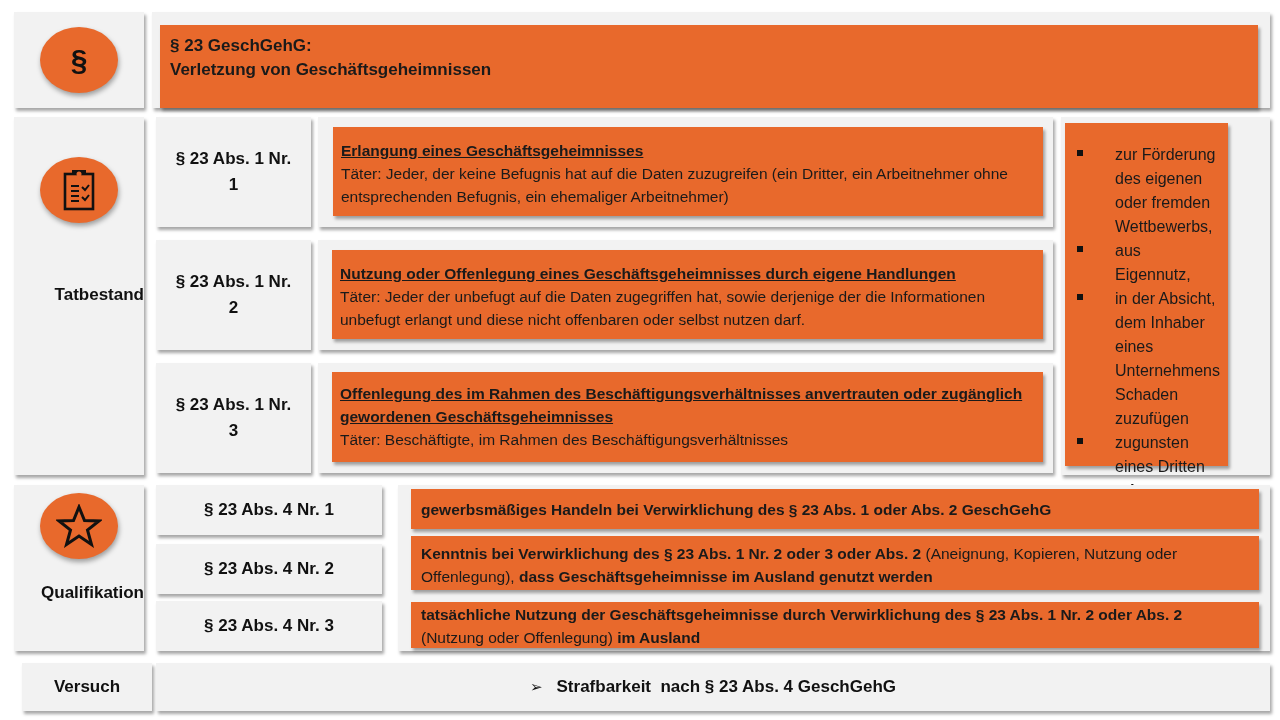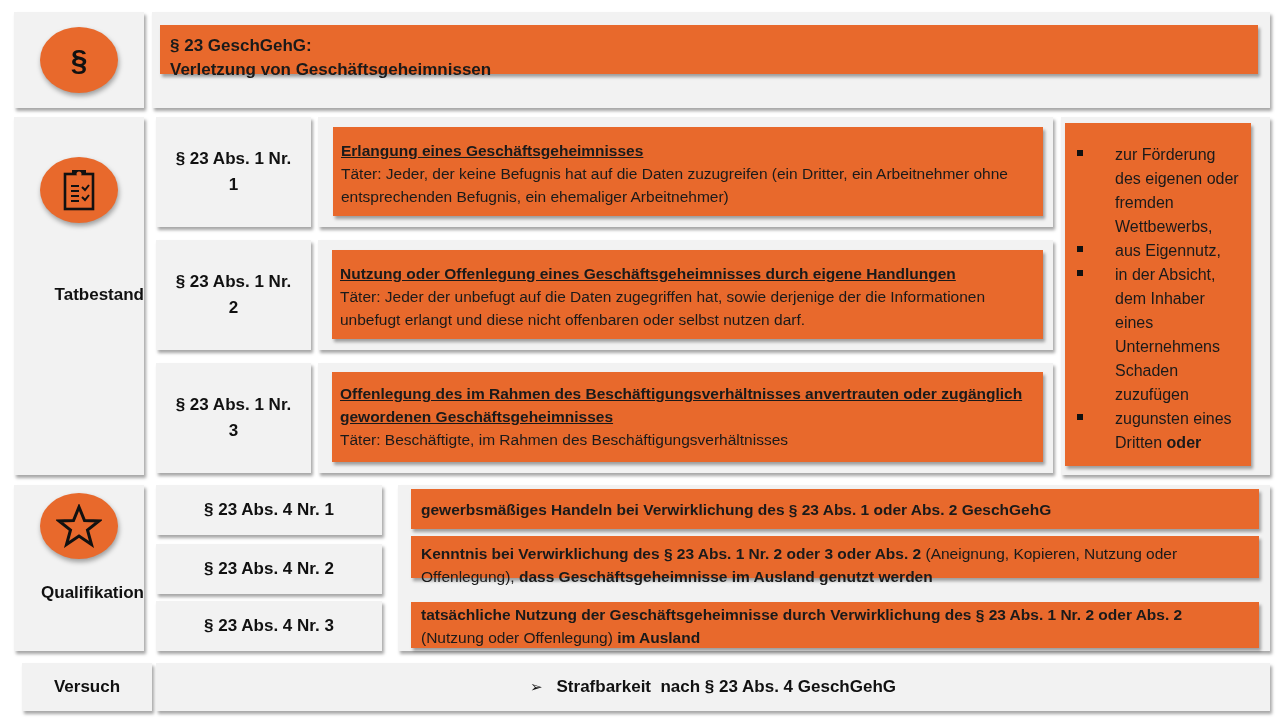--- a/index.html
+++ b/index.html
@@ -22,21 +22,21 @@
   .bul { display:inline-block; width:6px; height:6px; background:#111; margin-right:32px; vertical-align:middle; position:relative; top:-2px; }
 </style>
 </head>
 <body>
 
 <div class="box" style="left:14px; top:12px; width:130px; height:96px;"></div>
 <div class="circle" style="left:40px; top:27px;">
   <span style="font-weight:bold; font-size:30px; color:#111;">§</span>
 </div>
 <div class="box" style="left:152px; top:12px; width:1118px; height:96px;"></div>
-<div class="orange" style="left:160px; top:25px; width:1098px; height:49px; padding:9px 10px; font-weight:bold; font-size:17px; line-height:24px;">
+<div class="orange" style="left:160px; top:25px; width:1098px; height:83px; padding:9px 10px; font-weight:bold; font-size:17px; line-height:24px;">
   <div>§ 23 GeschGehG:</div>
   <div>Verletzung von Geschäftsgeheimnissen</div>
 </div>
 
 <div class="box" style="left:14px; top:117px; width:130px; height:358px;"></div>
 <div class="circle" style="left:40px; top:157px;">
   <svg width="34" height="42" viewBox="0 0 34 42">
     <rect x="3" y="5" width="28" height="35" fill="none" stroke="#111" stroke-width="2.6"></rect>
     <path d="M11 5 V2 H23 V5" fill="#111" stroke="#111" stroke-width="2"></path>
     <circle cx="17" cy="5" r="2.5" fill="#e8692c"></circle>
@@ -74,21 +74,21 @@
   <span>§ 23 Abs. 1 Nr.</span>
   <span>3</span>
 </div>
 <div class="box" style="left:318px; top:363px; width:735px; height:110px;"></div>
 <div class="orange" style="left:332px; top:372px; width:711px; height:90px; padding:10px 8px;">
   <div class="tb-title">Offenlegung des im Rahmen des Beschäftigungsverhältnisses anvertrauten oder zugänglich gewordenen Geschäftsgeheimnisses</div>
   <div class="tb-text">Täter: Beschäftigte,  im Rahmen  des Beschäftigungsverhältnisses</div>
 </div>
 
 <div class="box" style="left:1061px; top:117px; width:209px; height:358px;"></div>
-<div class="orange" style="left:1065px; top:123px; width:186px; height:343px; padding:20px 10px 0 12px;">
+<div class="orange" style="left:1065px; top:123px; width:163px; height:343px; padding:20px 10px 0 12px;">
   <ul class="crit">
     <li style="display:flex;">
         <span class="bul" style="margin-top:9px; flex:0 0 6px;"></span>
         <span style="padding-left:0;">zur  Förderung des eigenen oder fremden Wettbewerbs,</span>
       </li>
     <li style="display:flex;">
         <span class="bul" style="margin-top:9px; flex:0 0 6px;"></span>
         <span>aus Eigennutz,</span>
       </li>
     <li style="display:flex;">
@@ -111,21 +111,21 @@
 <div class="label" style="left:14px; top:583px; width:130px;">Qualifikation</div>
 
 <div class="box center" style="left:156px; top:485px; width:226px; height:50px;">§ 23 Abs. 4 Nr. 1</div>
 <div class="box center" style="left:156px; top:544px; width:226px; height:50px;">§ 23 Abs. 4 Nr. 2</div>
 <div class="box center" style="left:156px; top:601px; width:226px; height:50px;">§ 23 Abs. 4 Nr. 3</div>
 
 <div class="box" style="left:398px; top:485px; width:872px; height:166px;"></div>
 <div class="orange q" style="left:411px; top:489px; width:848px; height:40px; padding-top:9px;">
   <b>gewerbsmäßiges Handeln bei Verwirklichung des § 23 Abs. 1 oder Abs. 2 GeschGehG</b>
 </div>
-<div class="orange q" style="left:411px; top:536px; width:848px; height:42px;">
+<div class="orange q" style="left:411px; top:536px; width:848px; height:54px;">
   <b>Kenntnis bei Verwirklichung des § 23 Abs. 1 Nr. 2 oder 3 oder Abs. 2</b><span> (Aneignung, Kopieren, Nutzung oder Offenlegung), </span><b>dass Geschäftsgeheimnisse im Ausland genutzt werden</b>
 </div>
 <div class="orange q" style="left:411px; top:602px; width:848px; height:46px; padding-top:1px;">
   <b>tatsächliche Nutzung der Geschäftsgeheimnisse durch Verwirklichung des § 23 Abs. 1 Nr. 2 oder Abs. 2</b><span> (Nutzung oder Offenlegung) </span><b>im Ausland</b>
 </div>
 
 <div class="box center" style="left:22px; top:663px; width:130px; height:48px;">Versuch</div>
 <div class="box center" style="left:156px; top:663px; width:1114px; height:48px;">
   <span style="font-weight:normal; font-size:15px; margin-right:14px;">➢</span>
   <span style="white-space:pre;">Strafbarkeit  nach § 23 Abs. 4 GeschGehG</span>

